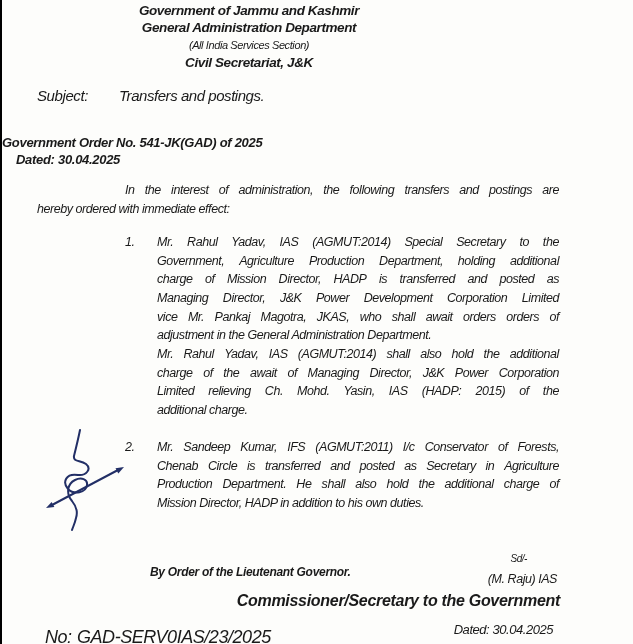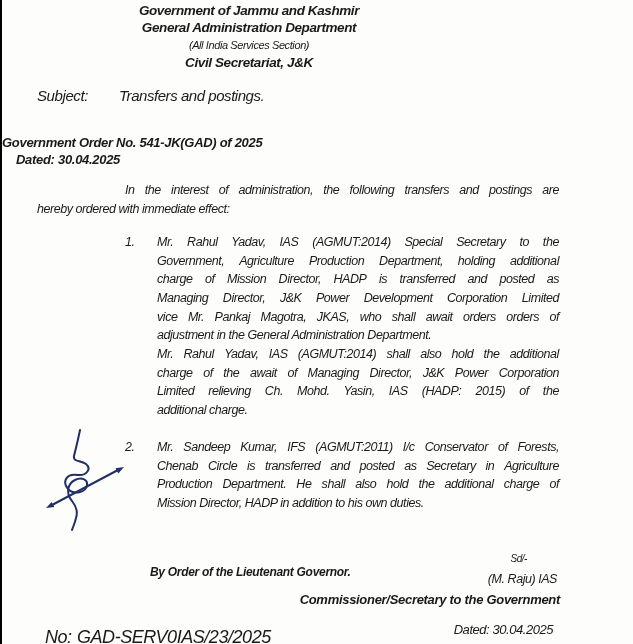--- a/index.html
+++ b/index.html
@@ -44,21 +44,21 @@
   .item-2{top:438px;}
   .item-number{position:absolute; left:0; top:0;}
 
   .jline{display:flex; justify-content:space-between;}
   .lline{text-align:left;}
 
   
   .by-order{top:526px; left:148px; font-weight:bold; font-size:12px; letter-spacing:-0.3px;margin-top:39px;}
   .sd-line{top:553px; right:106px; font-size:10px;margin-left:48px;}
   .sig-name{top:572px; right:76px; font-size:12.5px;}
-  .sig-desig{top:592px; right:73px; font-weight:bold; font-size:13px; letter-spacing:-0.3px;}
+  .sig-desig{top:592px; right:73px; font-weight:bold; font-size:16px; letter-spacing:-0.3px;}
 
   
   .ref-line{top:627px; left:43px; font-size:18px;}
   .ref-label{display:inline-block; width:32px;}
   .date-line{top:622px; right:80px; font-size:13px;}
 
   .sig-svg{top:424px; left:34px; width:92px; height:112px;}
 </style>
 </head>
 <body>

